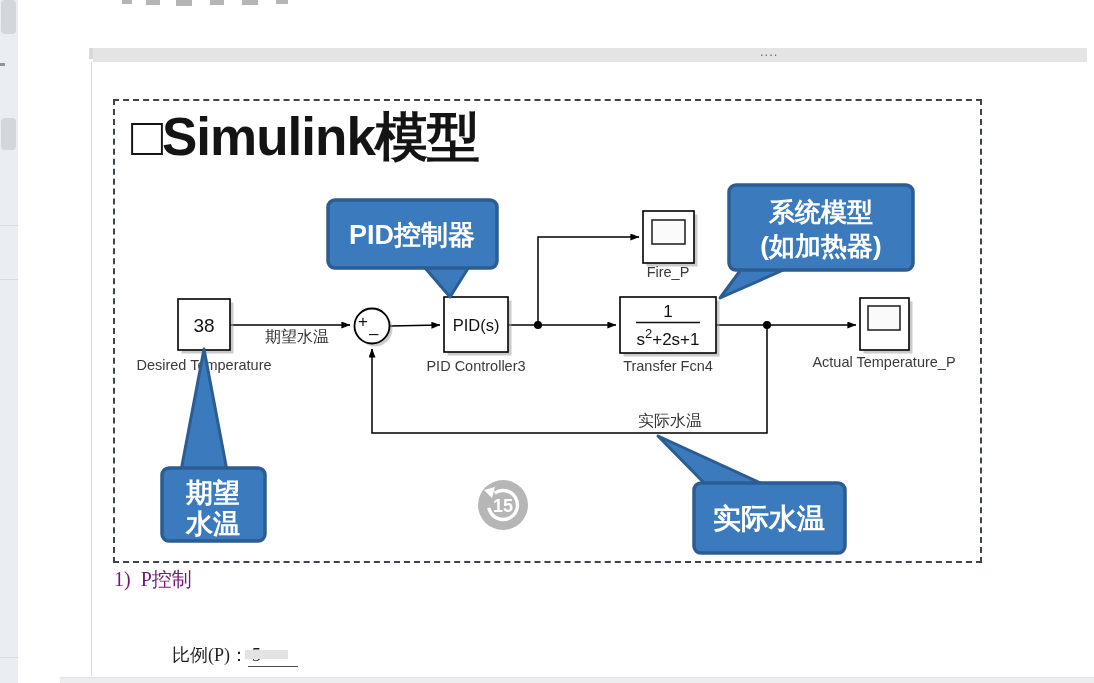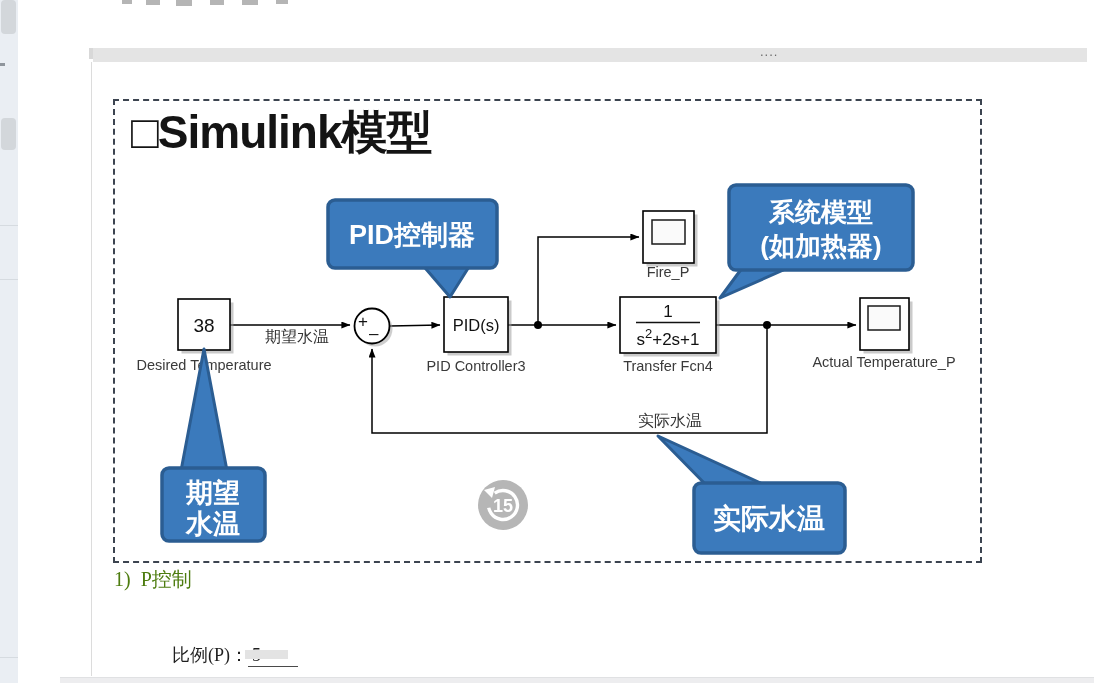--- a/index.html
+++ b/index.html
@@ -16,27 +16,27 @@
   .page-edge{position:absolute;left:91px;top:62px;width:1px;height:614px;background:#dcdcdc;}
   
   .frag{position:absolute;background:#b5b5b5;}
   
   .shade-bar{position:absolute;left:93px;top:48px;width:994px;height:14px;background:#e4e4e4;}
   .shade-handle{position:absolute;left:89px;top:48px;width:9px;height:11px;background:#d8d8d8;}
   .overflow-dots{position:absolute;left:760px;top:44px;font-size:13px;color:#6a6a6a;letter-spacing:1px;}
   
   .slide-frame{position:absolute;left:113px;top:99px;width:865px;height:460px;border:2px dashed #3c4450;background:#fff;}
   .slide-title{
-    position:absolute;left:131px;top:102px;font-size:46px;font-weight:700;color:#141414;
+    position:absolute;left:131px;top:102px;font-size:53px;font-weight:700;color:#141414;
     letter-spacing:-1px;font-family:"Liberation Sans",sans-serif;white-space:pre;
   }
   .diagram-svg{position:absolute;left:0;top:0;}
   
   .doc-heading{
-    position:absolute;left:114px;top:566px;font-size:20px;color:#4d7c0f;
+    position:absolute;left:114px;top:566px;font-size:20px;color:#701a75;
     font-family:"Liberation Serif",serif;white-space:pre;
   }
   .param-row{
     position:absolute;left:163px;font-size:18px;color:#1f1f1f;
     font-family:"Liberation Serif",serif;white-space:pre;
   }
   .param-row .blank{
     display:inline-block;min-width:46px;border-bottom:1px solid #4a4a4a;
     padding-left:4px;vertical-align:bottom;
   }

